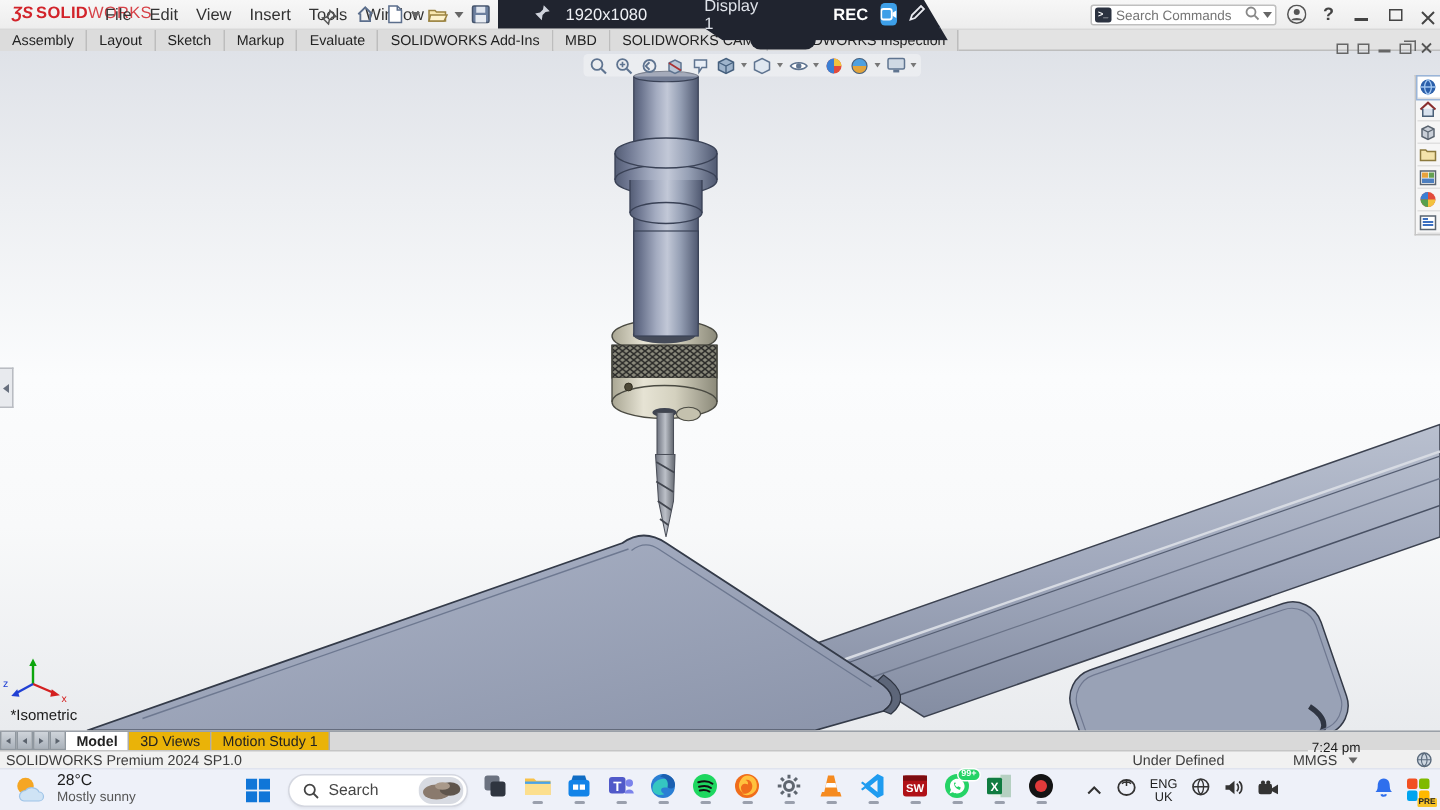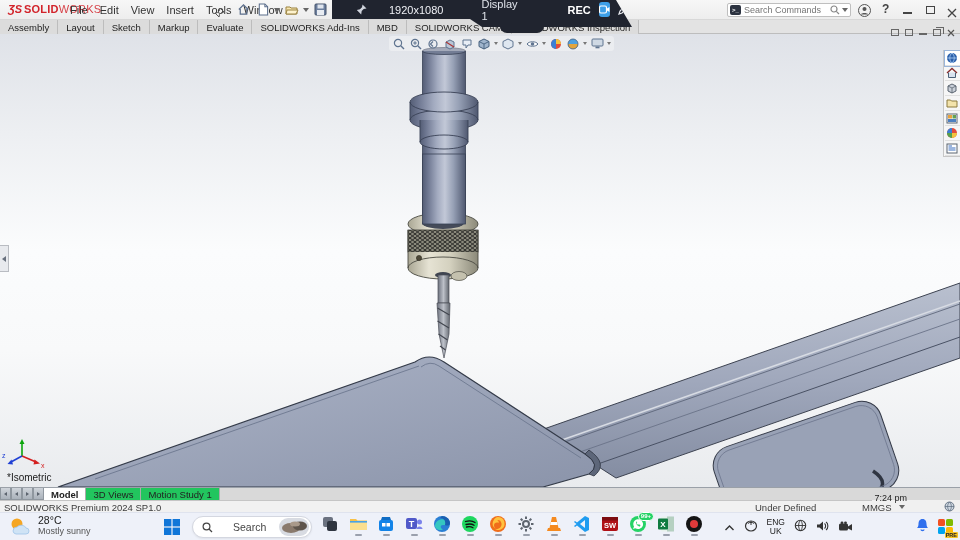--- a/index.html
+++ b/index.html
@@ -20,21 +20,21 @@
   .ticn { width:15px; height:15px; display:flex; align-items:center; justify-content:center; }
   .caret { width:0; height:0; border-left:3px solid transparent; border-right:3px solid transparent; border-top:4px solid #666; display:inline-block; }
 
   
   .rec-overlay { position:absolute; left:332px; top:0; width:302px; height:27px; background:#20242f; z-index:30;
       clip-path:polygon(0 0, 284px 0, 300px 27px, 150px 27px, 138px 19px, 0 19px); }
   .rec-row { position:absolute; left:0; top:0; width:302px; height:19px; display:flex; align-items:center; }
   .rec-bump { position:absolute; left:500px; top:26px; width:44px; height:7px; background:#20242f; border-radius:0 0 22px 22px; z-index:30; }
   .ham { width:12px; height:9px; display:flex; flex-direction:column; justify-content:space-between; margin-left:15px; }
   .ham i { display:block; height:1.5px; background:#cfd3dc; }
-  .rec-res { color:#eef0f5; font-size:11px; margin-left:22px; }
+  .rec-res { color:#eef0f5; font-size:11px; margin-left:10px; }
   .rec-disp { color:#dfe3ea; font-size:11px; margin-left:38px; }
   .rec-dot { width:9px; height:9px; border-radius:50%; background:#e03a3a; margin-left:28px; }
   .rec-lbl { color:#fff; font-size:11px; font-weight:bold; margin-left:22px; }
   .rec-cam { width:17px; height:15px; background:#3d9fe8; border-radius:3px; margin-left:8px; display:flex; align-items:center; justify-content:center; }
   .rec-pen { margin-left:8px; }
   .rec-x { margin-left:9px; padding-left:8px; border-left:1px solid #3a4150; }
 
   
   .search-cmd { position:absolute; left:727px; top:3px; width:124px; height:14px; background:#fff; border:1px solid #bfbfbf; border-radius:2px; display:flex; align-items:center; }
   .term-badge { width:11px; height:10px; background:#2b3240; color:#fff; font-size:6px; font-weight:bold; border-radius:2px; margin:0 3px 0 2px; display:flex; align-items:center; justify-content:center; }
@@ -71,40 +71,40 @@
   .tp-btn { width:15px; height:15px; margin:0 auto; display:flex; align-items:center; justify-content:center; border-bottom:1px solid #e0e0e0; }
   .tp-btn.sel { background:#fff; outline:1px solid #9ab5d9; }
 
   
   .doctabs { position:absolute; left:0; top:487px; width:960px; height:13px; background:#d9d9d9; border-top:1px solid #9aa0a8; display:flex; align-items:stretch; }
   .dt-nav { display:flex; }
   .dt-nav b { width:11px; height:12px; background:linear-gradient(#cfd4da,#aab2bb); border:1px solid #8f979f; border-top:0; display:flex; align-items:center; justify-content:center; }
   .dt-nav b i { width:0; height:0; border-top:2.5px solid transparent; border-bottom:2.5px solid transparent; display:block; }
   .arr-l { border-right:3.5px solid #5b636d; }
   .arr-r { border-left:3.5px solid #5b636d; }
-  .dtab { display:flex; align-items:center; padding:0 7px; font-size:9.5px; color:#222; background:#22c55e; border-right:1px solid #ababab; }
+  .dtab { display:flex; align-items:center; padding:0 7px; font-size:9.5px; color:#222; background:#eab308; border-right:1px solid #ababab; }
   .dtab.active { background:#fff; font-weight:bold; }
 
   
   .statusbar { position:absolute; left:0; top:500px; width:872px; height:12px; background:#f1f1f1; border-top:1px solid #c5c5c5; font-size:9.5px; color:#3c3c3c; }
   .sb-left { position:absolute; left:4px; top:1px; }
   .sb-state { position:absolute; left:755px; top:1px; }
   .sb-units { position:absolute; left:862px; top:1px; }
   .sb-caret { position:absolute; left:899px; top:4px; }
   .sb-globe { position:absolute; left:944px; top:0px; }
 
   
   .taskbar { position:absolute; left:0; top:512px; width:960px; height:28px; background:#eef1f9; border-top:1px solid #dfe3ee; }
   .weather { position:absolute; left:8px; top:2px; display:flex; align-items:center; gap:8px; }
   .wx-txt { display:flex; flex-direction:column; line-height:11px; }
   .wx-t { font-size:10.5px; color:#1b1b1b; }
   .wx-d { font-size:9px; color:#555; }
   .startbtn { position:absolute; left:164px; top:6px; }
   .searchpill { position:absolute; left:192px; top:3px; width:120px; height:22px; background:#fff; border:1px solid #d4d7e0; border-radius:11px; display:flex; align-items:center; padding:0 2px 0 9px; box-shadow:0 1px 2px rgba(0,0,0,.06); }
-  .searchpill span { flex:1; font-size:10.5px; color:#454545; margin-left:20px; }
+  .searchpill span { flex:1; font-size:10.5px; color:#454545; margin-left:6px; }
   .apps { position:absolute; left:320px; top:2px; display:flex; gap:8px; }
   .app { width:20px; display:flex; flex-direction:column; align-items:center; gap:1px; position:relative; }
   .app .dash { width:7px; height:2px; border-radius:2px; background:#9aa0ad; }
   .badge { position:absolute; top:-3px; right:-6px; background:#25d366; color:#fff; font-size:6px; font-weight:bold; border-radius:6px; padding:0 2px; border:1px solid #fff; line-height:7px; }
   .tray { position:absolute; right:6px; top:0; height:28px; display:flex; align-items:center; gap:9px; }
   .lang { display:flex; flex-direction:column; align-items:center; font-size:8.5px; line-height:9px; color:#222; }
   .clock { display:flex; flex-direction:column; align-items:flex-end; font-size:9px; line-height:10px; color:#1c1c1c;gap:48px; }
   .m365 { position:relative; width:16px; height:16px; display:grid; grid-template-columns:7px 7px; grid-template-rows:7px 7px; gap:1px; }
   .m365 i { border-radius:1.5px; }
   .pre-badge { position:absolute; right:-4px; bottom:-3px; background:#f7c325; color:#222; font-size:5.5px; font-weight:bold; padding:0 1px; border-radius:1px; line-height:6px; }

